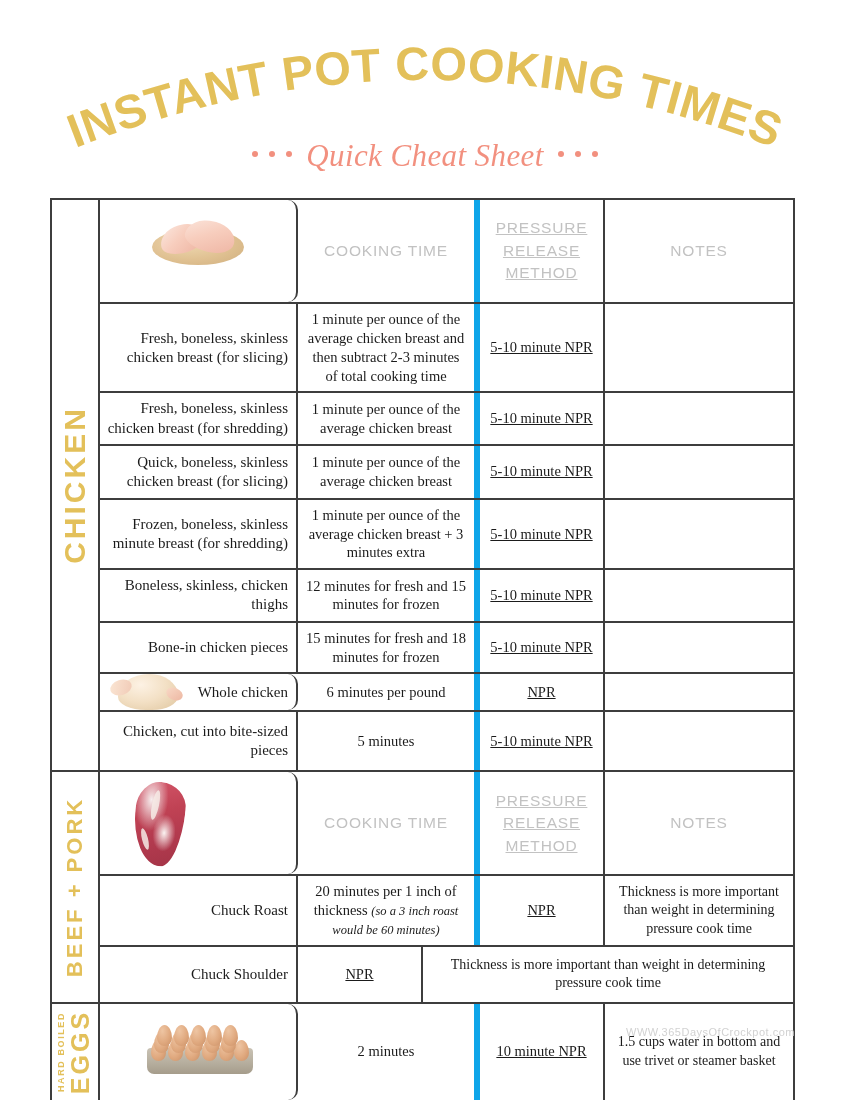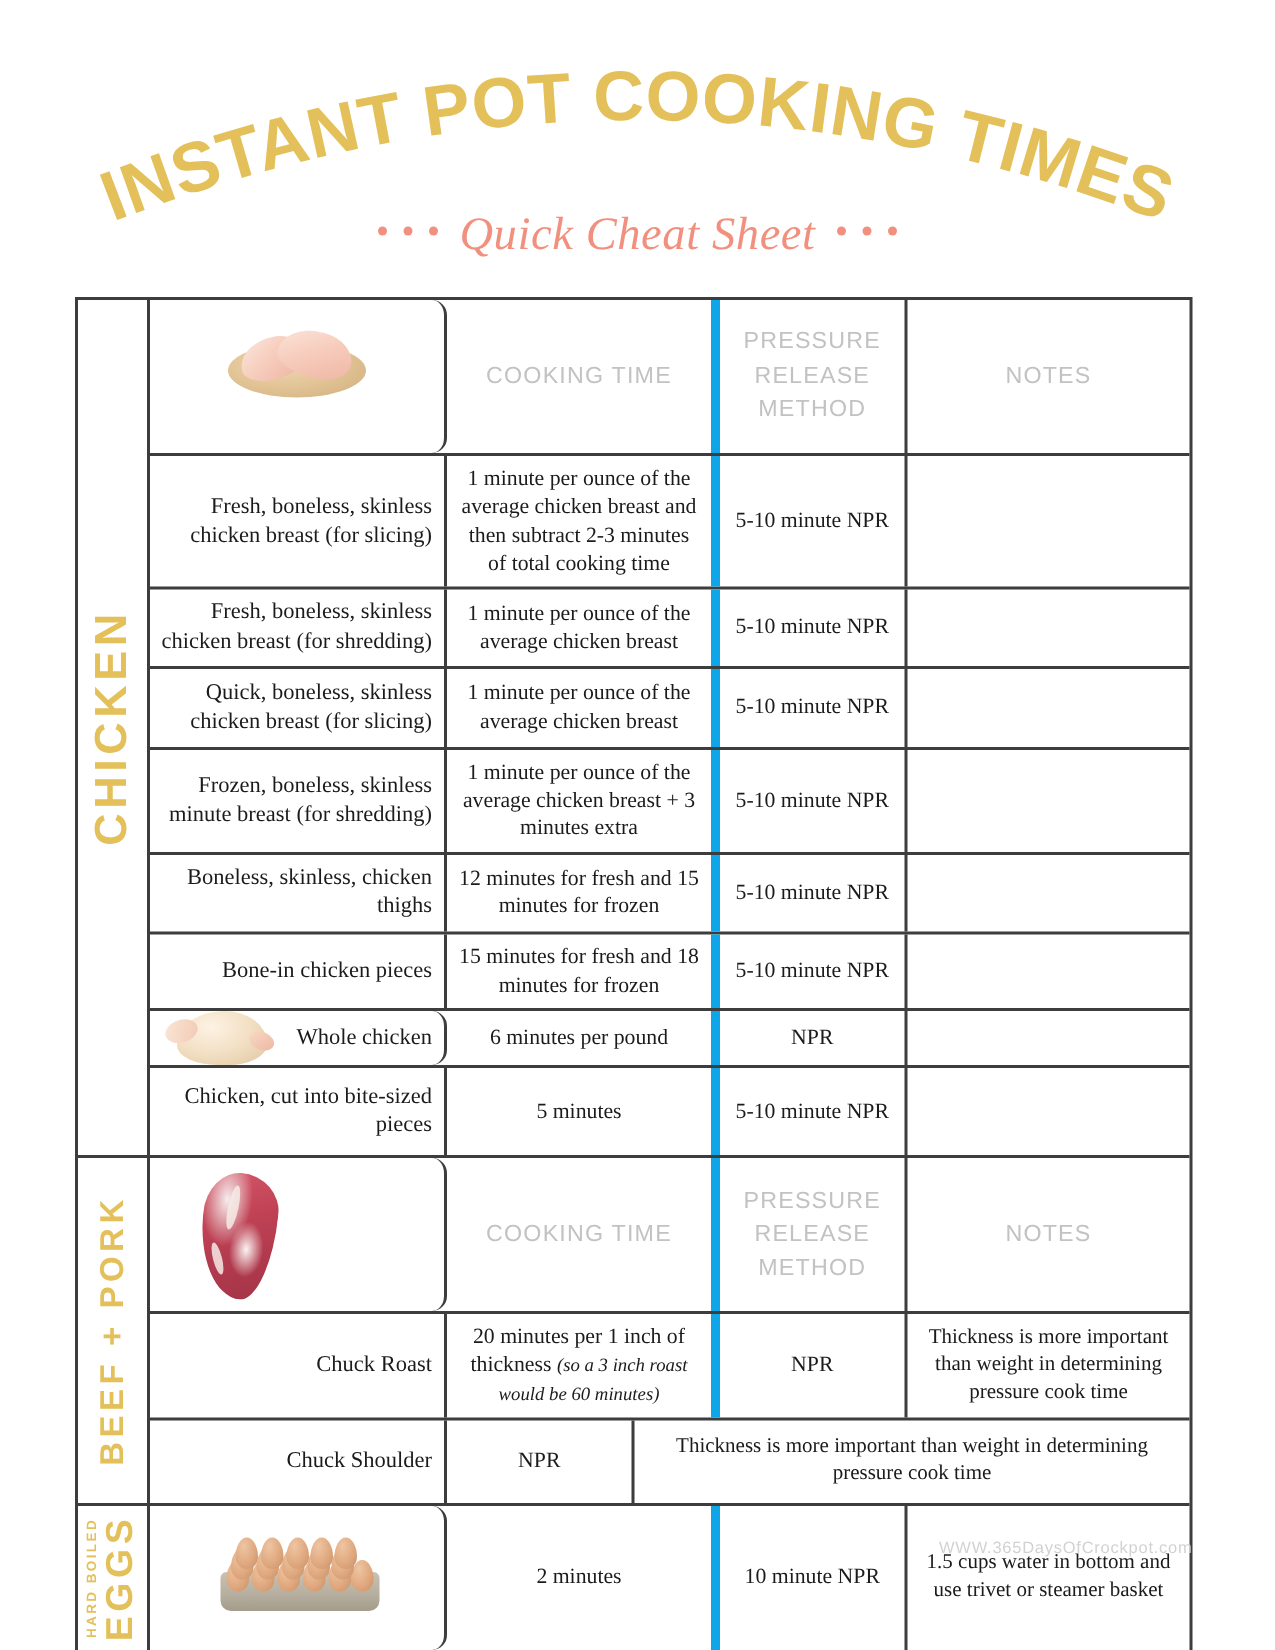--- a/index.html
+++ b/index.html
@@ -164,20 +164,21 @@
     border-right: 2px solid #3d3d3d;
     box-sizing: border-box;
     display: flex;
     align-items: center;
     justify-content: center;
     text-align: center;
     padding: 6px 6px;
     font-size: 14.5px;
     color: #1b1b1b;
     line-height: 1.3;
+    text-decoration: underline;
   }
   .c-notes {
     flex: 1 1 auto;
     box-sizing: border-box;
     display: flex;
     align-items: center;
     justify-content: center;
     text-align: center;
     padding: 6px 8px;
     font-size: 14px;

